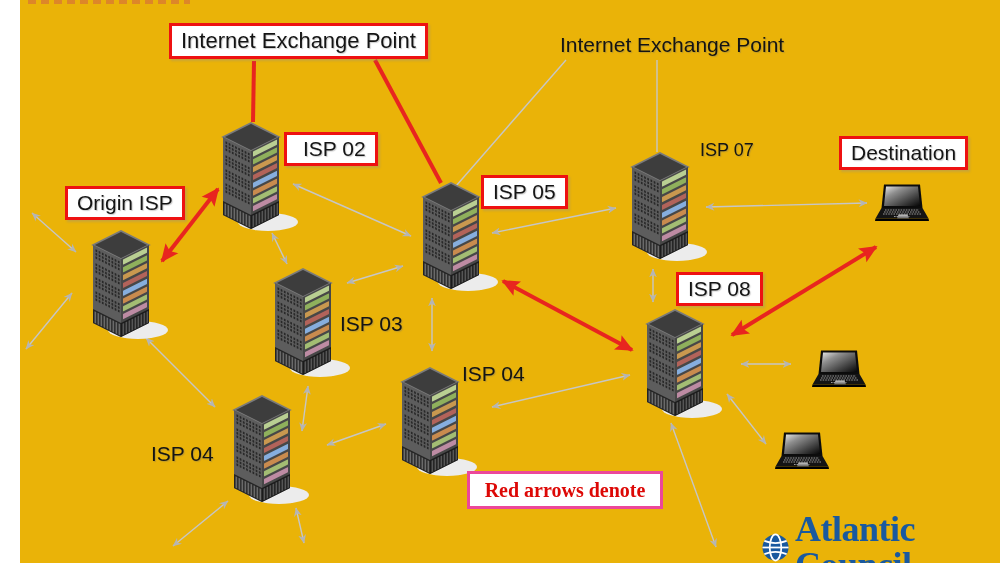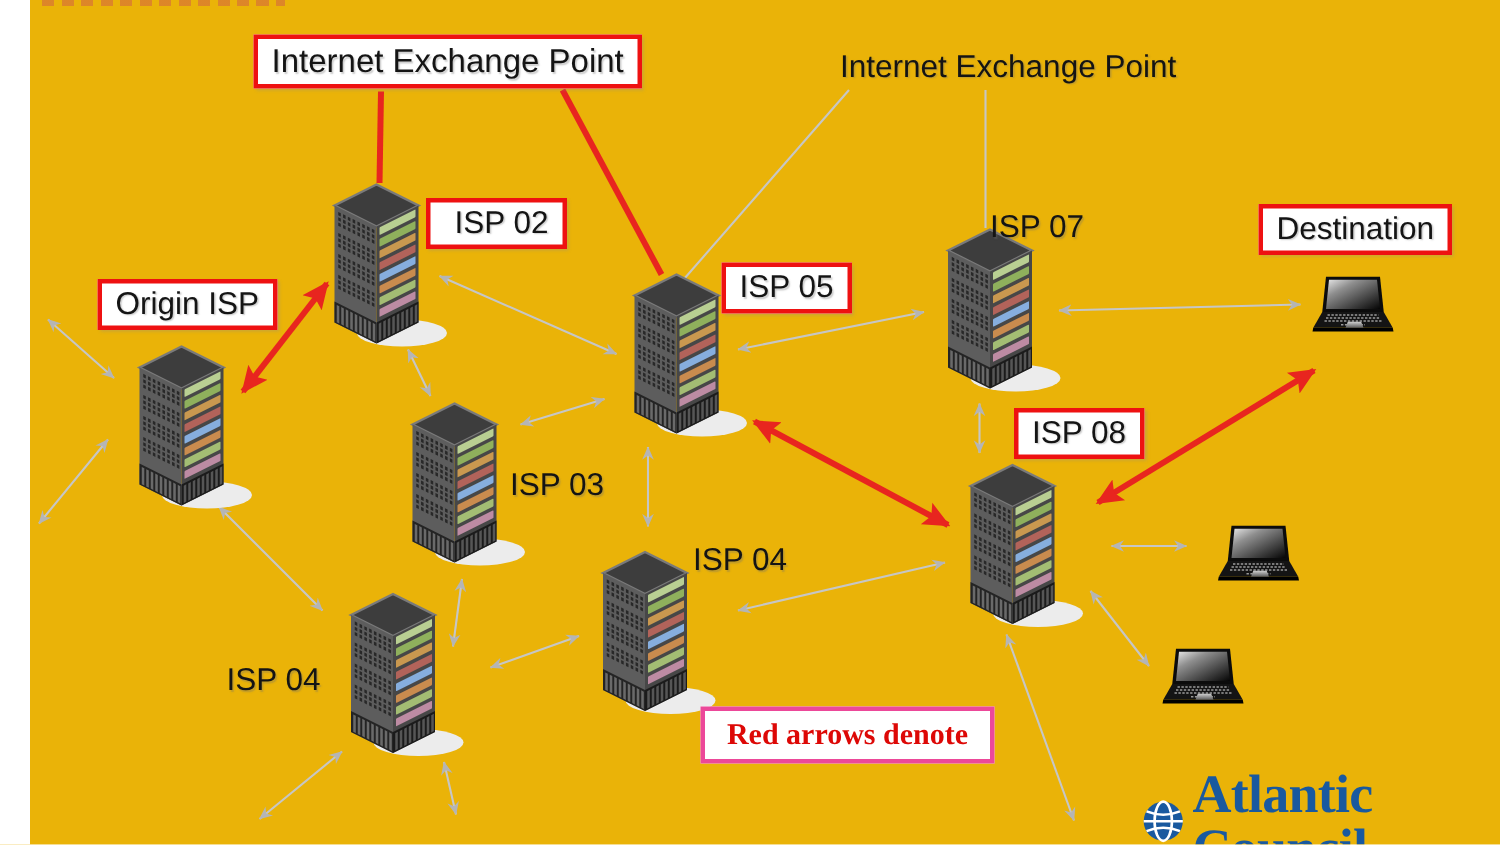--- a/index.html
+++ b/index.html
@@ -1255,21 +1255,21 @@
       </div>
     </div>
   <div id="labels-layer">
       <div class="diagram-label boxed" style="left: 149px; top: 23px; font-size: 22px; border-color: rgb(238, 17, 17);">Internet Exchange Point</div>
       <div class="diagram-label" style="left: 540px; top: 32px; font-size: 21px;">Internet Exchange Point</div>
       <div class="diagram-label boxed" style="left: 45px; top: 186px; font-size: 21px; border-color: rgb(238, 17, 17);">Origin ISP</div>
       <div class="diagram-label boxed" style="left: 264px; top: 132px; font-size: 21px; border-color: rgb(238, 17, 17); padding-left: 16px;">ISP 02</div>
       <div class="diagram-label boxed" style="left: 461px; top: 175px; font-size: 21px; border-color: rgb(238, 17, 17);">ISP 05</div>
       <div class="diagram-label boxed" style="left: 656px; top: 272px; font-size: 21px; border-color: rgb(238, 17, 17);">ISP 08</div>
       <div class="diagram-label boxed" style="left: 819px; top: 136px; font-size: 21px; border-color: rgb(238, 17, 17);">Destination</div>
-      <div class="diagram-label" style="left: 640px; top: 139px; font-size: 21px;">ISP 07</div>
+      <div class="diagram-label" style="left: 680px; top: 139px; font-size: 18px;">ISP 07</div>
       <div class="diagram-label" style="left: 320px; top: 311px; font-size: 21px;">ISP 03</div>
       <div class="diagram-label" style="left: 442px; top: 361px; font-size: 21px;">ISP 04</div>
       <div class="diagram-label" style="left: 131px; top: 441px; font-size: 21px;">ISP 04</div>
     </div>
 
   <div class="note-box">
     <div>Red arrows denote</div>
   </div>
 
   <div class="logo">

